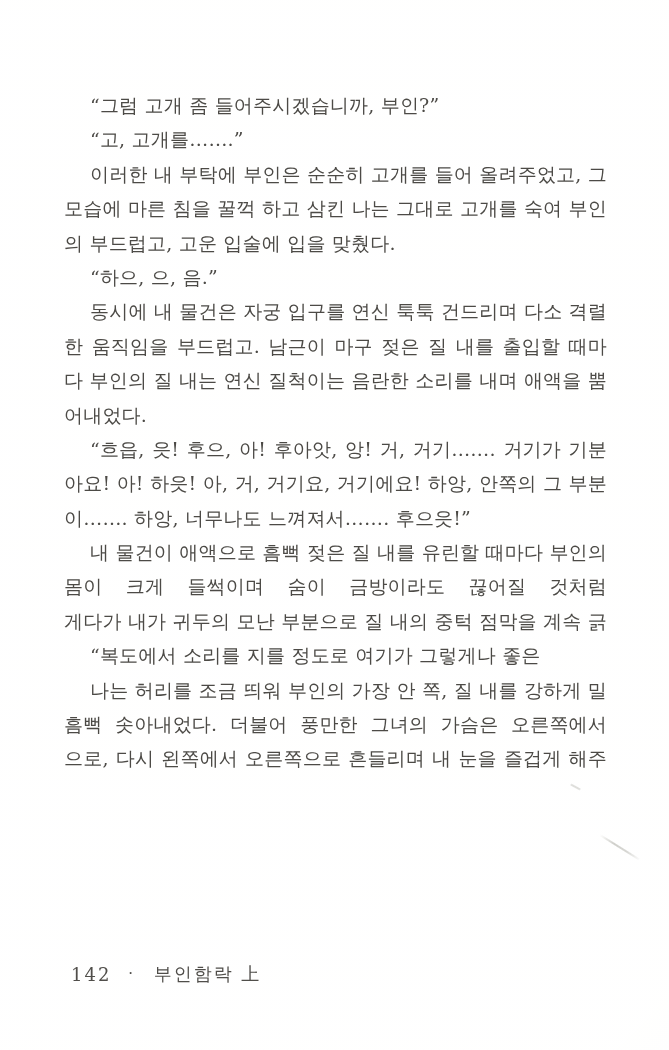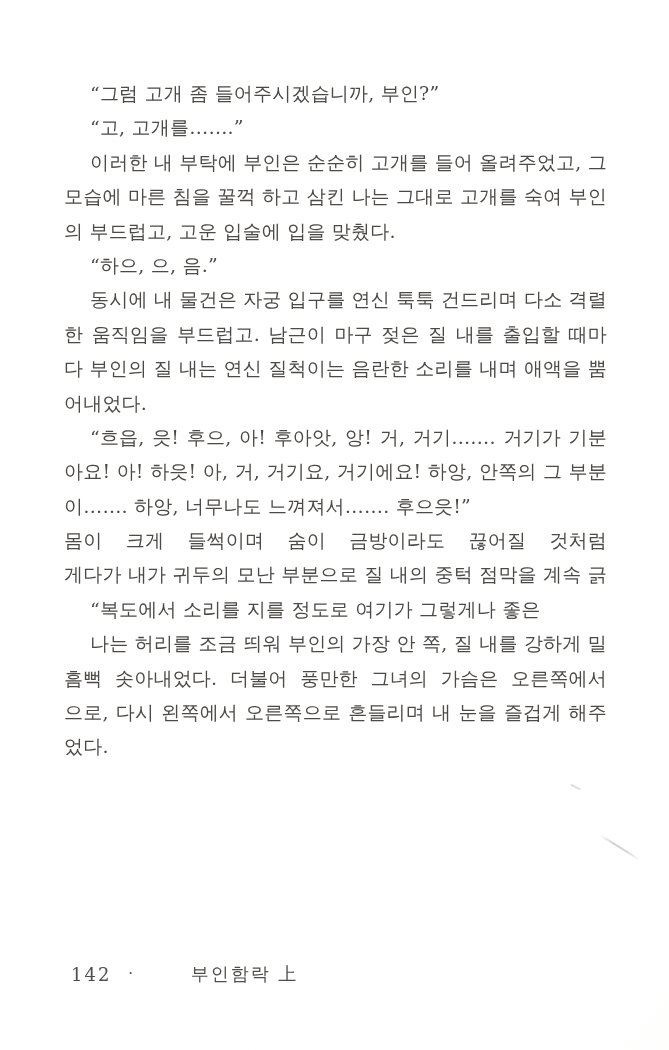--- a/index.html
+++ b/index.html
@@ -19,21 +19,21 @@
     background:
       radial-gradient(ellipse 140% 120% at 45% 40%, rgba(255,255,255,0.9) 60%, rgba(242,242,238,0.55) 100%),
       #fcfcfa;
     font-family: "DejaVu Serif", "Liberation Serif", serif;
     color: #4c4a46;
     overflow: hidden;
   }
   .page-body {
     position: absolute;
     left: 64px;
-    top: 76px;
+    top: 88px;
     width: 543px;
   }
   .line {
     height: 34.4px;
     line-height: 34.4px;
     font-size: 19px;
     letter-spacing: 0.2px;
     overflow: hidden;
     text-align: left;
     word-break: keep-all;
@@ -59,21 +59,20 @@
     letter-spacing: 2px;
   }
   .footer-dot {
     margin: 0 19px 0 17px;
     font-size: 15px;
     line-height: 1;
     transform: translateY(-1px);
   }
   .footer-title {
     letter-spacing: 2px;
-    margin-left: 37px;
   }
   
   .crease-1 {
     position: absolute;
     left: 600px;
     top: 834px;
     width: 46px;
     height: 2px;
     background: linear-gradient(90deg,
       rgba(168,168,160,0.0) 0%,
@@ -109,27 +108,27 @@
       <div class="line justify">모습에 마른 침을 꿀꺽 하고 삼킨 나는 그대로 고개를 숙여 부인</div>
       <div class="line">의 부드럽고, 고운 입술에 입을 맞췄다.</div>
       <div class="line indent">“하으, 으, 음.”</div>
       <div class="line indent justify">동시에 내 물건은 자궁 입구를 연신 툭툭 건드리며 다소 격렬</div>
       <div class="line justify">한 움직임을 부드럽고. 남근이 마구 젖은 질 내를 출입할 때마</div>
       <div class="line justify">다 부인의 질 내는 연신 질척이는 음란한 소리를 내며 애액을 뿜</div>
       <div class="line">어내었다.</div>
       <div class="line indent justify">“흐읍, 읏! 후으, 아! 후아앗, 앙! 거, 거기……. 거기가 기분 좋</div>
       <div class="line justify">아요! 아! 하읏! 아, 거, 거기요, 거기에요! 하앙, 안쪽의 그 부분</div>
       <div class="line">이……. 하앙, 너무나도 느껴져서……. 후으읏!”</div>
+      <div class="line indent justify">내 물건이 애액으로 흠뻑 젖은 질 내를 유린할 때마다 부인의</div>
       <div class="line justify">몸이 크게 들썩이며 숨이 금방이라도 끊어질 것처럼 흘러나왔다.</div>
       <div class="line justify">게다가 내가 귀두의 모난 부분으로 질 내의 중턱 점막을 계속 긁</div>
       <div class="line indent">“복도에서 소리를 지를 정도로 여기가 그렇게나 좋은 겁니까?”</div>
       <div class="line indent justify">나는 허리를 조금 띄워 부인의 가장 안 쪽, 질 내를 강하게 밀</div>
       <div class="line justify">흠뻑 솟아내었다. 더불어 풍만한 그녀의 가슴은 오른쪽에서 왼쪽</div>
       <div class="line justify">으로, 다시 왼쪽에서 오른쪽으로 흔들리며 내 눈을 즐겁게 해주</div>
-      <div class="line">었다.</div>
     </div>
 
   <div class="crease-1"></div>
   <div class="crease-2"></div>
 
   <div class="page-footer">
     <span class="footer-page-number">142</span>
     <span class="footer-dot">·</span>
     <span class="footer-title">부인함락 上</span>
   </div>

